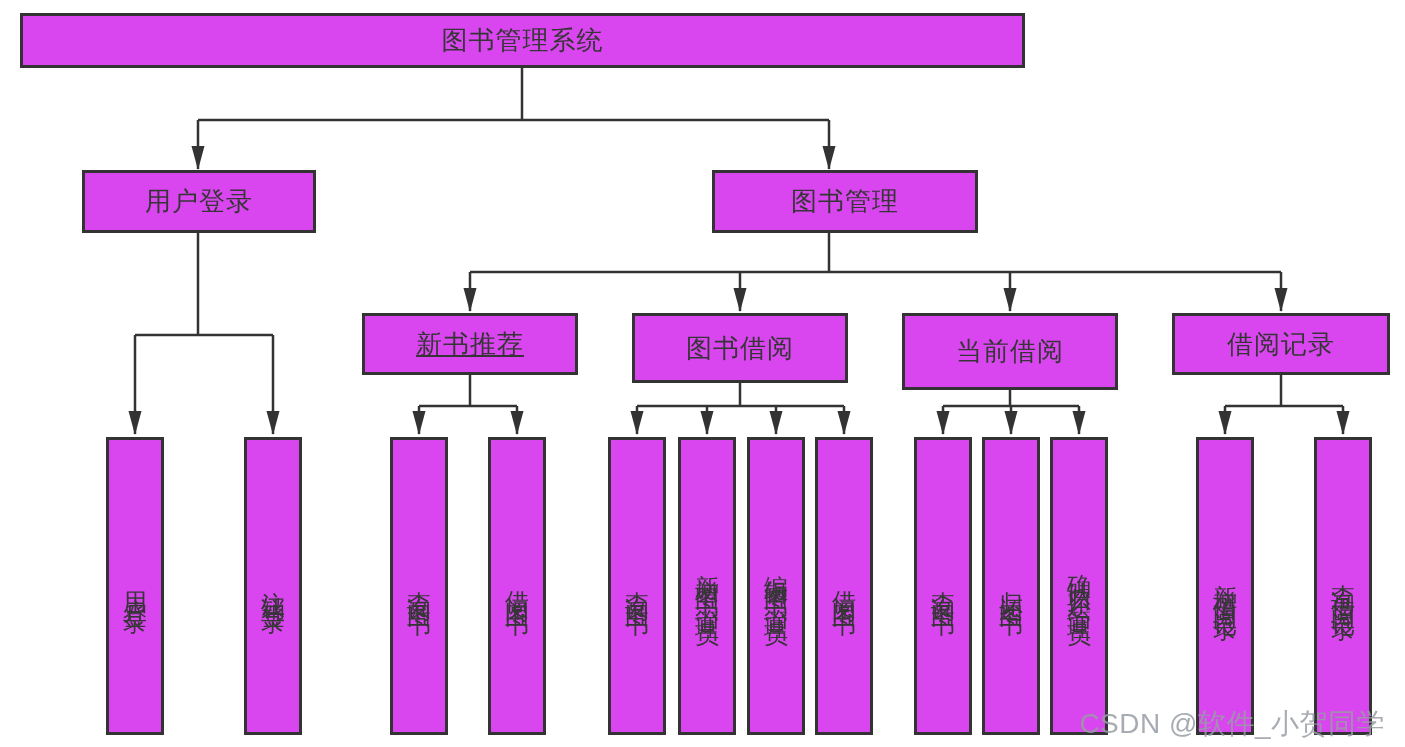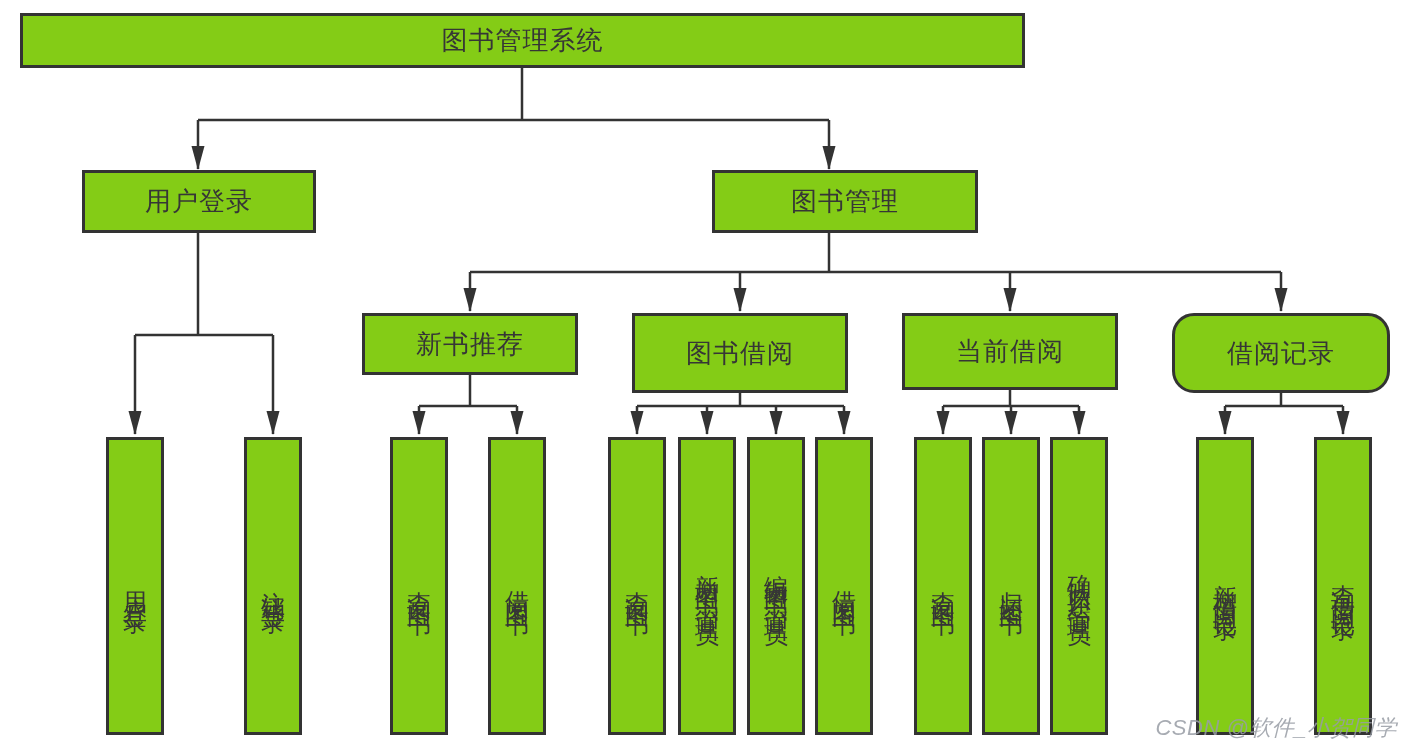--- a/index.html
+++ b/index.html
@@ -14,44 +14,43 @@
   .wires {
     position: absolute;
     left: 0; top: 0;
     width: 1405px; height: 747px;
     z-index: 1;
   }
   .node {
     position: absolute;
     box-sizing: border-box;
     border: 3px solid #333333;
-    background: #84cc16;
+    background: #d946ef;
     color: #363636;
     display: flex;
     align-items: center;
     justify-content: center;
     z-index: 2;
     white-space: nowrap;
   }
   .h { font-size: 26px; letter-spacing: 1px; }
   .v {
     writing-mode: vertical-lr;
     font-size: 24px;
     letter-spacing: 7px;
     line-height: 1;
   }
   .watermark {
     position: absolute;
-    right: 8px;
+    right: 20px;
     bottom: 4px;
-    font-size: 22px;
+    font-size: 28px;
     color: rgba(152, 156, 164, 0.85);
     z-index: 6;
     letter-spacing: 0.5px;
-    font-style: italic;
   }
 </style>
 </head>
 <body>
 
 <div class="canvas">
 
   <svg class="wires" viewBox="0 0 1405 747" xmlns="http://www.w3.org/2000/svg">
     <defs>
       <marker id="ah" markerUnits="userSpaceOnUse" markerWidth="26" markerHeight="15" viewBox="0 0 26 15" refX="24" refY="7.5" orient="auto">
@@ -105,24 +104,24 @@
       <path d="M1225,406 V434" marker-end="url(#ah)"></path>
       <path d="M1343,406 V434" marker-end="url(#ah)"></path>
     </g>
   </svg>
 
   <div class="node h" style="left:20px; top:13px; width:1005px; height:55px;">图书管理系统</div>
 
   <div class="node h" style="left:82px; top:170px; width:234px; height:63px;">用户登录</div>
   <div class="node h" style="left:712px; top:170px; width:266px; height:63px;">图书管理</div>
 
-  <div class="node h" style="left:362px; top:313px; width:216px; height:62px;">新书推荐</div>
-  <div class="node h" style="left:632px; top:313px; width:216px; height:80px;">图书借阅</div>
+  <div class="node h" style="left:362px; top:313px; width:216px; height:62px;text-decoration:underline;">新书推荐</div>
+  <div class="node h" style="left:632px; top:313px; width:216px; height:70px;">图书借阅</div>
   <div class="node h" style="left:902px; top:313px; width:216px; height:77px;">当前借阅</div>
-  <div class="node h" style="left:1172px; top:313px; width:218px; height:80px;border-radius:22px;">借阅记录</div>
+  <div class="node h" style="left:1172px; top:313px; width:218px; height:62px;">借阅记录</div>
 
   <div class="node v" style="left:106px; top:437px; width:58px; height:298px;">用户登录</div>
   <div class="node v" style="left:244px; top:437px; width:58px; height:298px;">注销登录</div>
 
   <div class="node v" style="left:390px; top:437px; width:58px; height:298px;">查询图书</div>
   <div class="node v" style="left:488px; top:437px; width:58px; height:298px;">借阅图书</div>
 
   <div class="node v" style="left:608px; top:437px; width:58px; height:298px;">查询图书</div>
   <div class="node v" style="left:678px; top:437px; width:58px; height:298px;">新增图书（管理员）</div>
   <div class="node v" style="left:747px; top:437px; width:58px; height:298px;">编辑图书（管理员）</div>

